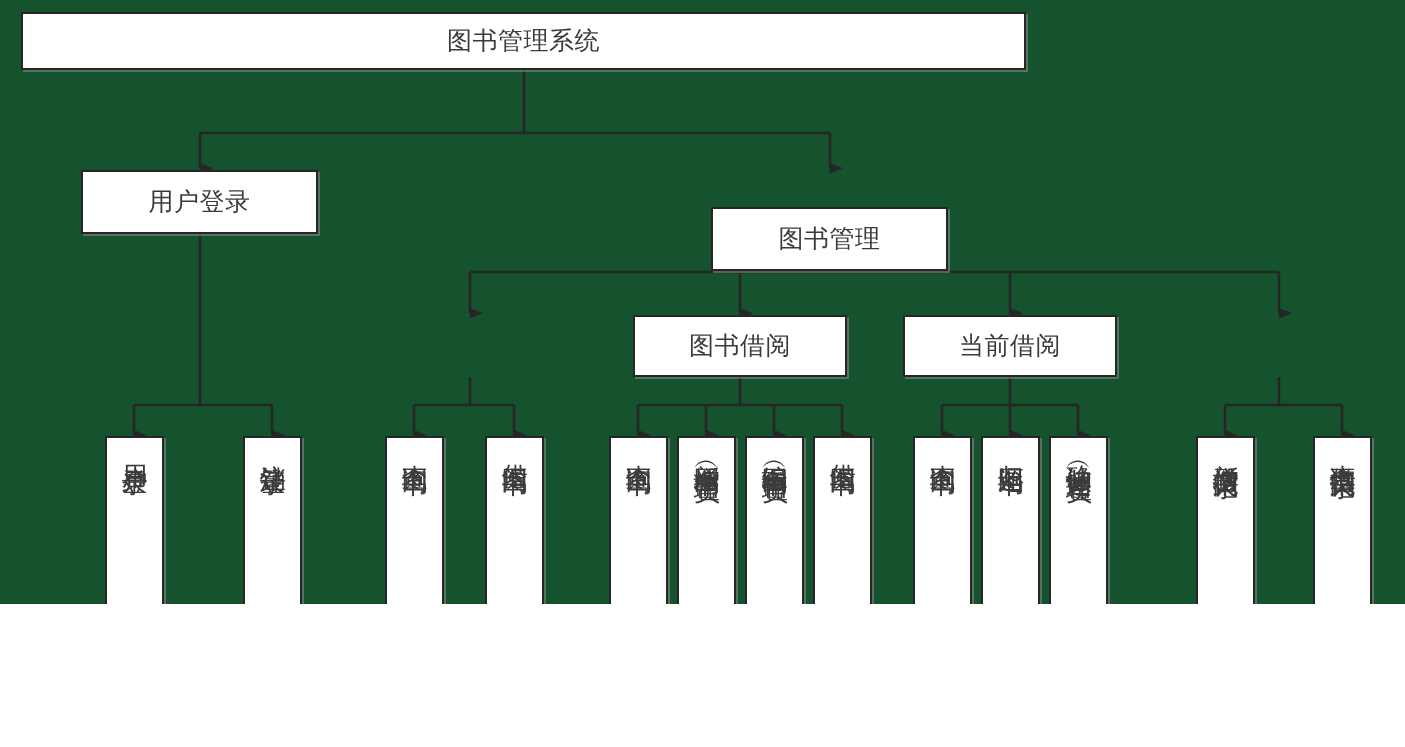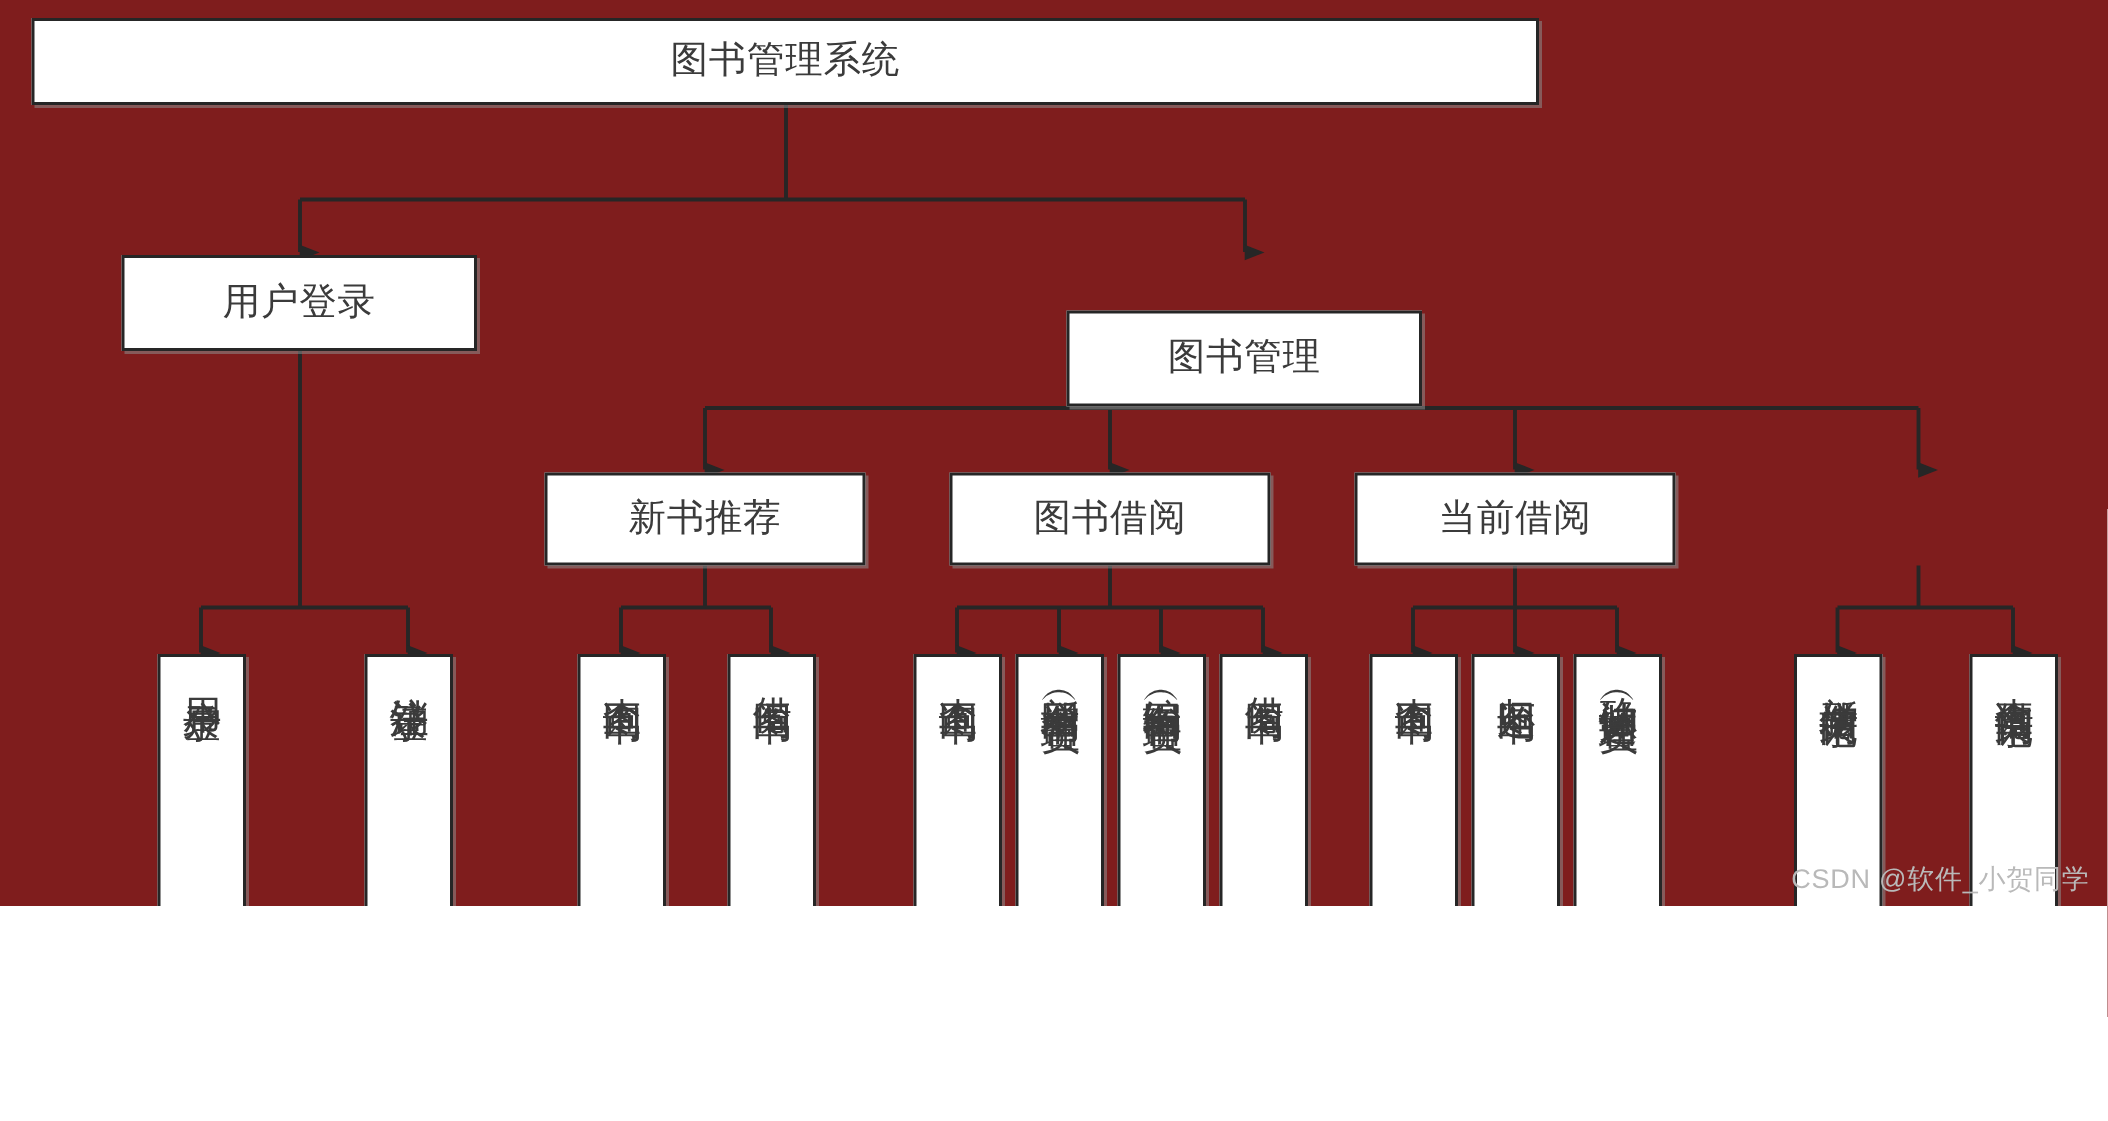--- a/index.html
+++ b/index.html
@@ -7,21 +7,21 @@
     padding: 0;
     background: #ffffff;
   }
   body {
     font-family: "Liberation Sans", "DejaVu Sans", sans-serif;
   }
   #canvas {
     position: relative;
     width: 1405px;
     height: 604px;
-    background: #7f1d1d;
+    background: #14532d;
     overflow: hidden;
   }
   #wires {
     position: absolute;
     left: 0;
     top: 0;
     width: 1405px;
     height: 747px;
     pointer-events: none;
   }
@@ -131,23 +131,20 @@
     <span class="lbl">图书管理系统</span>
   </div>
 
   <div class="node horiz" style="left:81px; top:170px; width:237px; height:64px;">
     <span class="lbl">用户登录</span>
   </div>
   <div class="node horiz" style="left:711px; top:170px; width:237px; height:64px;margin-top:37px;">
     <span class="lbl">图书管理</span>
   </div>
 
-  <div class="node horiz" style="left:363px; top:315px; width:214px; height:62px;">
-    <span class="lbl">新书推荐</span>
-  </div>
   <div class="node horiz" style="left:903px; top:315px; width:214px; height:62px;">
     <span class="lbl">当前借阅</span>
   </div>
   <div class="node horiz" style="left:633px; top:315px; width:214px; height:62px;">
     <span class="lbl">图书借阅</span>
   </div>
 
   <div class="node vert" style="left:105px; top:436px; width:59px; height:297px;">
     <span class="lbl">用户登录</span>
   </div>
@@ -185,14 +182,13 @@
     <span class="lbl">确认归还（管理员）</span>
   </div>
 
   <div class="node vert" style="left:1196px; top:436px; width:59px; height:297px;">
     <span class="lbl">新增借阅记录</span>
   </div>
   <div class="node vert" style="left:1313px; top:436px; width:59px; height:297px;">
     <span class="lbl">查询借阅记录</span>
   </div>
 
-  <div id="watermark">CSDN @软件_小贺同学</div>
 </div>
 
 </body></html>

